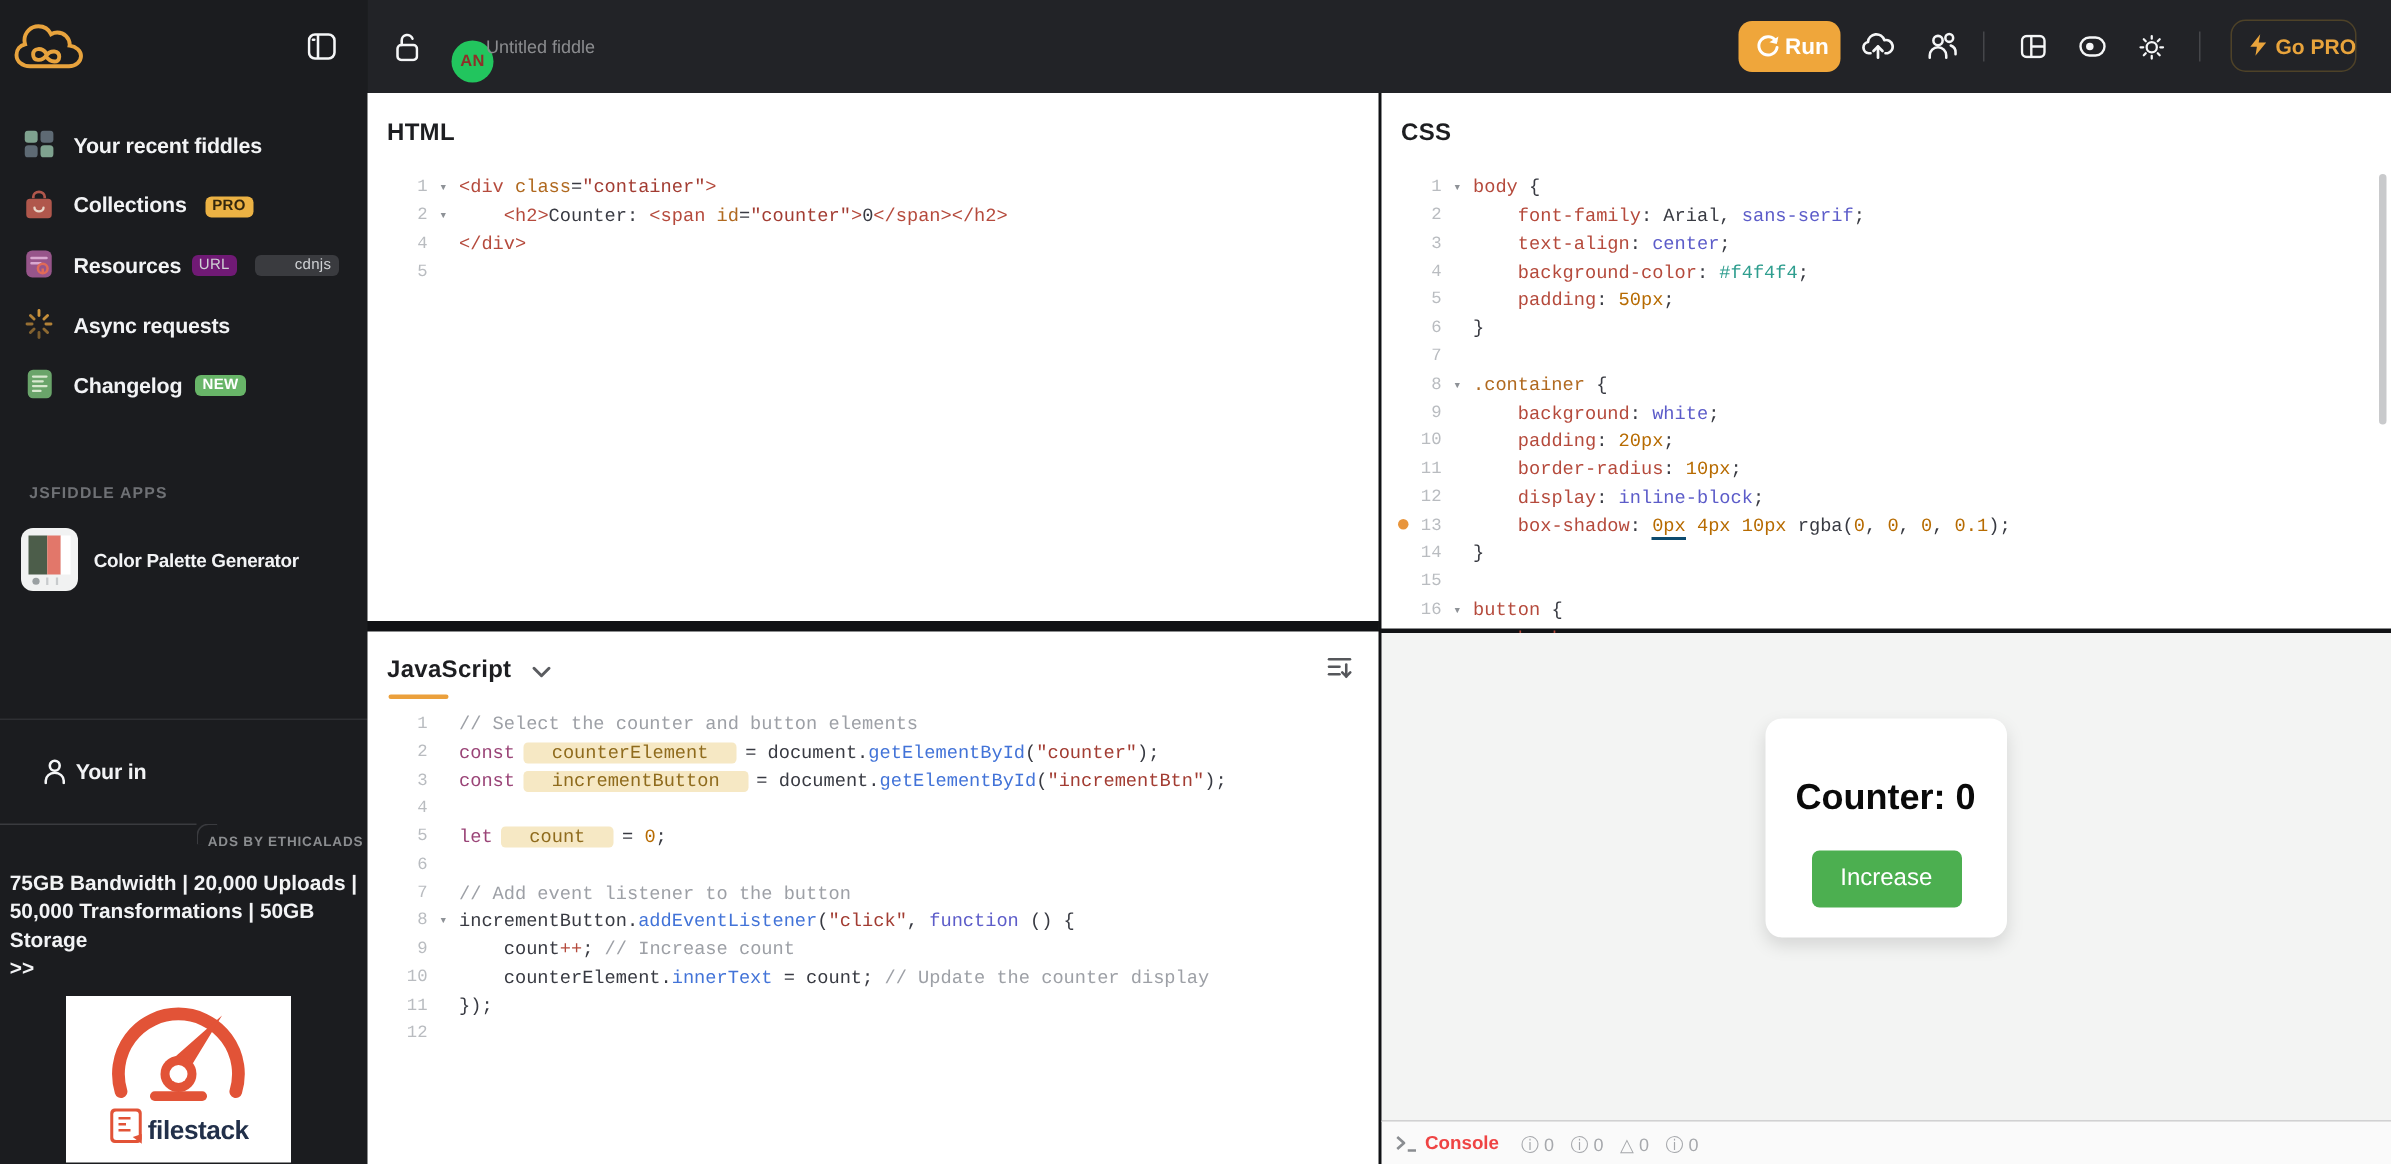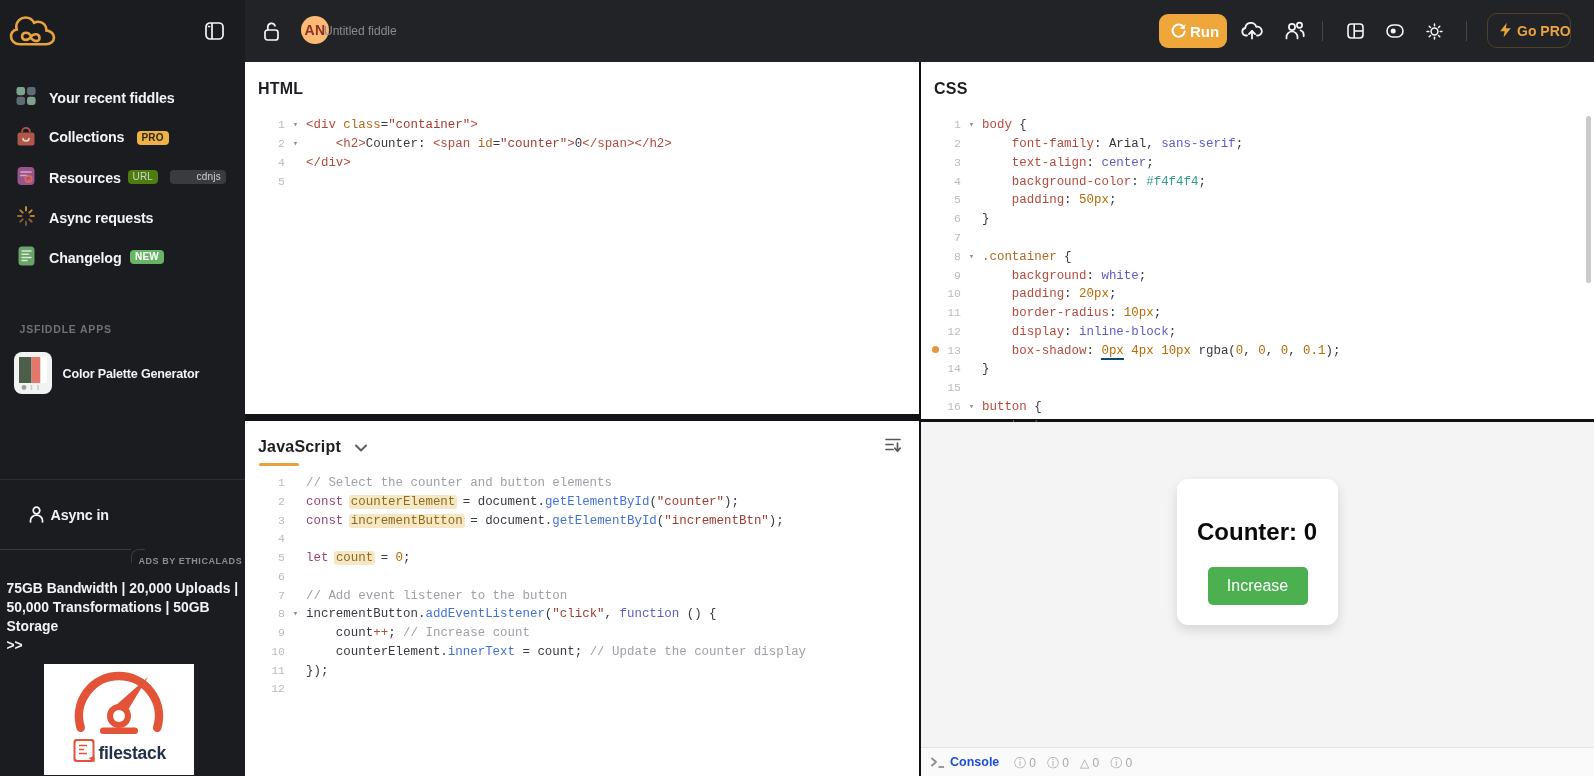--- a/index.html
+++ b/index.html
@@ -23,36 +23,36 @@
 .fold { display:inline-block; width:21px; text-align:center; color:#8e9297; font-size:9px; vertical-align:top; }
 .red { color:#b54a3c; }
 .attr { color:#b0691f; }
 .str { color:#a23c32; }
 .num { color:#b76b01; }
 .kw { color:#9a4477; }
 .fn { color:#5c5cc9; }
 .meth { color:#4273d8; }
 .teal { color:#2f9e8f; }
 .com { color:#9da0a6; }
-.hl { background:#f6e8c4; color:#8f6b1d; border-radius:3px; padding:0 2px; margin:0 -2px; }
+.hl { background:#f6e8c4; color:#8f6b1d; border-radius:3px; padding:0 19px; margin:0 -2px; }
 .sbitem { font-size:14.3px; font-weight:bold; letter-spacing:-0.15px; color:#f2f3f5; white-space:nowrap; }
 .badge { font-size:10px; font-weight:bold; border-radius:4px; padding:2px 5px; line-height:10px; letter-spacing:0.2px; }
 .adtxt { font-size:13.9px; font-weight:bold; color:#f2f3f5; white-space:nowrap; line-height:19px; }
 </style>
 </head>
 <body>
 <div id="page">
   <div id="topbar">
     <svg class="abs" style="left:19px;top:22px;" width="15" height="19" viewBox="0 0 15 19">
         <g fill="none" stroke="#f5f6f7" stroke-width="1.7">
           <rect x="1" y="8" width="13" height="10" rx="2.5"></rect>
           <path d="M3.8 8 V5 a3.7 3.7 0 0 1 7.2 -1.2" stroke-linecap="round"></path>
         </g>
       </svg>
-    <div class="abs" style="left:56px;top:16px;width:28px;height:28px;border-radius:50%;background:#fdba74;text-align:center;line-height:28px;font-size:14px;font-weight:bold;color:#8e2f28;letter-spacing:.3px;">AN</div>
+    <div class="abs" style="left:56px;top:27px;width:28px;height:28px;border-radius:50%;background:#22c55e;text-align:center;line-height:28px;font-size:11px;font-weight:bold;color:#8e2f28;letter-spacing:.3px;">AN</div>
     <div class="abs" style="left:79px;top:23.5px;font-size:12px;color:#8b8c8f;">Untitled fiddle</div>
     <div class="abs" style="left:914px;top:14px;width:68px;height:34px;background:#efa63b;border-radius:9px;"></div>
     <svg class="abs" style="left:925px;top:22.5px;" width="17" height="17" viewBox="0 0 17 17">
         <path d="M13.9 4.4 A6.1 6.1 0 1 0 14.7 8.6" fill="none" stroke="#fff" stroke-width="2" stroke-linecap="round"></path>
         <path d="M15.6 1.3 L14.5 6.3 L9.6 5.2 Z" fill="#fff"></path>
       </svg>
     <div class="abs" style="left:945px;top:23px;font-size:15px;font-weight:bold;color:#fff;">Run</div>
     <svg class="abs" style="left:996px;top:22px;" width="23" height="18" viewBox="0 0 23 18">
         <g fill="none" stroke="#f5f6f7" stroke-width="1.8" stroke-linecap="round" stroke-linejoin="round">
           <path d="M6 13.5 H4.8 A3.8 3.8 0 0 1 4.3 6 A5.6 5.6 0 0 1 15.2 4.8 A4.4 4.4 0 0 1 17.4 13.5 H16"></path>
@@ -130,21 +130,21 @@
       </svg>
     <div class="abs sbitem" style="left:49px;top:129px;">Collections</div>
     <div class="abs badge" style="left:136.5px;top:130.5px;background:#ecb244;color:#33270e;">PRO</div>
     <svg class="abs" style="left:17px;top:166px;" width="18" height="20" viewBox="0 0 18 20">
         <rect x="0.5" y="1" width="17" height="18" rx="4" fill="#97558a"></rect>
         <path d="M4 6 h10 M4 9.5 h6" stroke="#d9a8cf" stroke-width="1.7" stroke-linecap="round"></path>
         <circle cx="11.5" cy="13" r="3.2" fill="none" stroke="#e06a58" stroke-width="1.7"></circle>
         <path d="M11.5 13 v3.5" stroke="#e06a58" stroke-width="1.7"></path>
       </svg>
     <div class="abs sbitem" style="left:49px;top:169.5px;">Resources</div>
-    <div class="abs badge" style="left:127.5px;top:170px;background:#4d7c0f;color:#cfd1d4;font-weight:normal;">URL</div>
+    <div class="abs badge" style="left:127.5px;top:170px;background:#701a75;color:#cfd1d4;font-weight:normal;">URL</div>
     <div class="abs badge" style="left:169.5px;top:170px;background:#3a3b3f;color:#cfd1d4;font-weight:normal;padding-left:27px;">cdnjs</div>
     <svg class="abs" style="left:16px;top:205px;" width="20" height="22" viewBox="0 0 20 22">
         <g stroke="#d99c3e" stroke-width="1.9" stroke-linecap="round">
           <path d="M10 2 v3.4" opacity="0.95"></path>
           <path d="M10 16.6 v3.4" opacity="0.5"></path>
           <path d="M2 11 h3.4" opacity="0.65"></path>
           <path d="M14.6 11 h3.4" opacity="0.8"></path>
           <path d="M4.3 5.3 l2.4 2.4" opacity="0.8"></path>
           <path d="M13.3 14.3 l2.4 2.4" opacity="0.6"></path>
           <path d="M15.7 5.3 l-2.4 2.4" opacity="0.9"></path>
@@ -173,21 +173,21 @@
         <path d="M17.5 33 v5 M24 33 v5" stroke="#c8cbcd" stroke-width="1.5"></path>
       </svg>
     <div class="abs" style="left:62.5px;top:366.5px;font-size:12.6px;font-weight:bold;letter-spacing:-0.2px;color:#f2f3f5;white-space:nowrap;">Color Palette Generator</div>
     <div class="abs" style="left:0;top:479px;width:245px;height:1px;background:#2e2f33;"></div>
     <svg class="abs" style="left:29px;top:506px;" width="15" height="17" viewBox="0 0 15 17">
         <g fill="none" stroke="#f5f6f7" stroke-width="1.7" stroke-linecap="round">
           <circle cx="7.5" cy="4.5" r="3.3"></circle>
           <path d="M1.5 16 v-1.5 a6 5.3 0 0 1 12 0 v1.5"></path>
         </g>
       </svg>
-    <div class="abs sbitem" style="left:50.5px;top:507px;">Async in</div>
+    <div class="abs sbitem" style="left:50.5px;top:507px;">Your in</div>
     <div class="abs" style="left:0;top:548.5px;width:131px;height:1px;background:#3a3b3f;"></div>
     <div class="abs" style="left:131px;top:548.5px;width:14px;height:14px;border-left:1px solid #3a3b3f;border-top:1px solid #3a3b3f;border-top-left-radius:8px;"></div>
     <div class="abs" style="left:138.5px;top:555.5px;font-size:9px;font-weight:bold;letter-spacing:0.55px;color:#8b8d90;white-space:nowrap;">ADS BY ETHICALADS</div>
     <div class="abs adtxt" style="left:6.5px;top:579px;">75GB Bandwidth | 20,000 Uploads |<br>50,000 Transformations | 50GB<br>Storage<br>&gt;&gt;</div>
     <div class="abs" style="left:43.5px;top:664px;width:150px;height:110.5px;background:#fff;"></div>
     <svg class="abs" style="left:43.5px;top:664px;" width="150" height="111" viewBox="0 0 150 111">
       <path d="M36.7 63.7 A40 40 0 1 1 113.2 63.7" fill="none" stroke="#e25337" stroke-width="8.5" stroke-linecap="round"></path>
       <g fill="#e25337">
           <path d="M104 13 L84.5 45 C80.5 40.5 75.5 39.5 70.5 42.5 Z"></path>
           <circle cx="75" cy="52" r="12"></circle>
@@ -272,18 +272,18 @@
   <div id="p-result">
     <div class="abs" style="left:255.5px;top:57.5px;width:161px;height:146px;background:#fff;border-radius:11px;box-shadow:0 5px 12px rgba(0,0,0,0.13);"></div>
     <div class="abs" style="left:255.5px;top:96px;width:161px;text-align:center;font-size:24px;font-weight:bold;color:#0a0a0a;">Counter: 0</div>
     <div class="abs" style="left:286.5px;top:145px;width:100px;height:38.5px;background:#4caf50;border-radius:5px;color:#fff;font-size:16px;text-align:center;line-height:38.5px;">Increase</div>
   </div>
   <div id="console">
     <svg class="abs" style="left:9px;top:8px;" width="16" height="13" viewBox="0 0 16 13">
         <path d="M1.5 2 L6 6 L1.5 10" fill="none" stroke="#8a8d91" stroke-width="1.8" stroke-linejoin="round"></path>
         <path d="M8.5 11 H14" stroke="#8a8d91" stroke-width="1.8"></path>
       </svg>
-    <div class="abs" style="left:29px;top:7px;font-size:12.5px;font-weight:bold;color:#1d4ed8;">Console</div>
+    <div class="abs" style="left:29px;top:7px;font-size:12.5px;font-weight:bold;color:#ef4444;">Console</div>
     <div class="abs" style="left:93px;top:6.5px;color:#a6a8ac;font-size:12px;">
       <span>ⓘ 0</span><span style="margin-left:11px;">ⓘ 0</span><span style="margin-left:11px;">△ 0</span><span style="margin-left:11px;">ⓘ 0</span>
     </div>
   </div>
 </div>
 
 </body></html>

